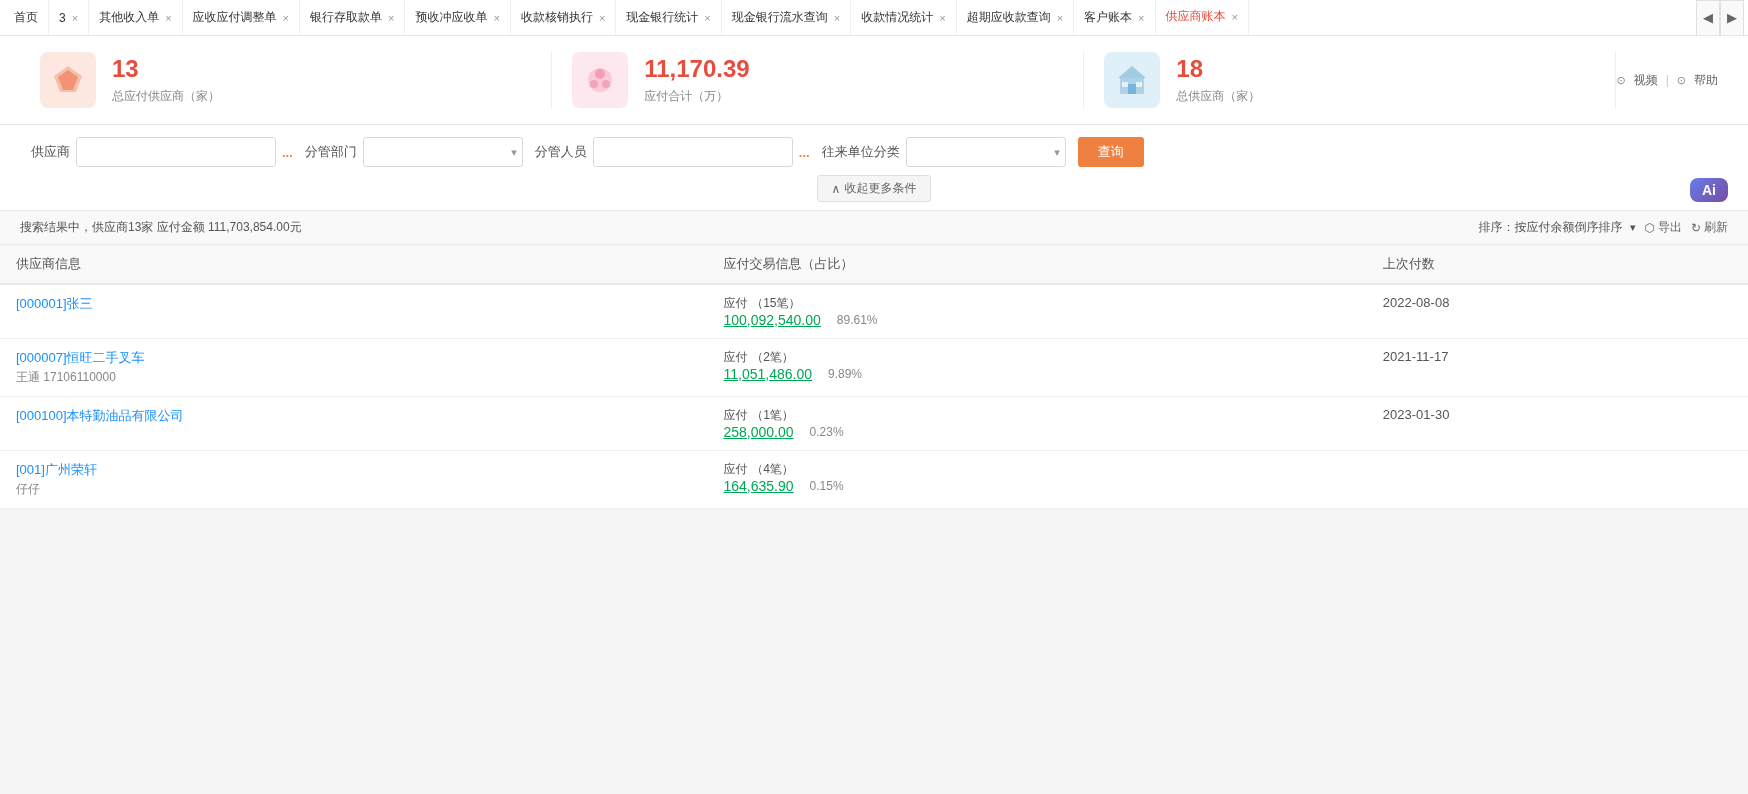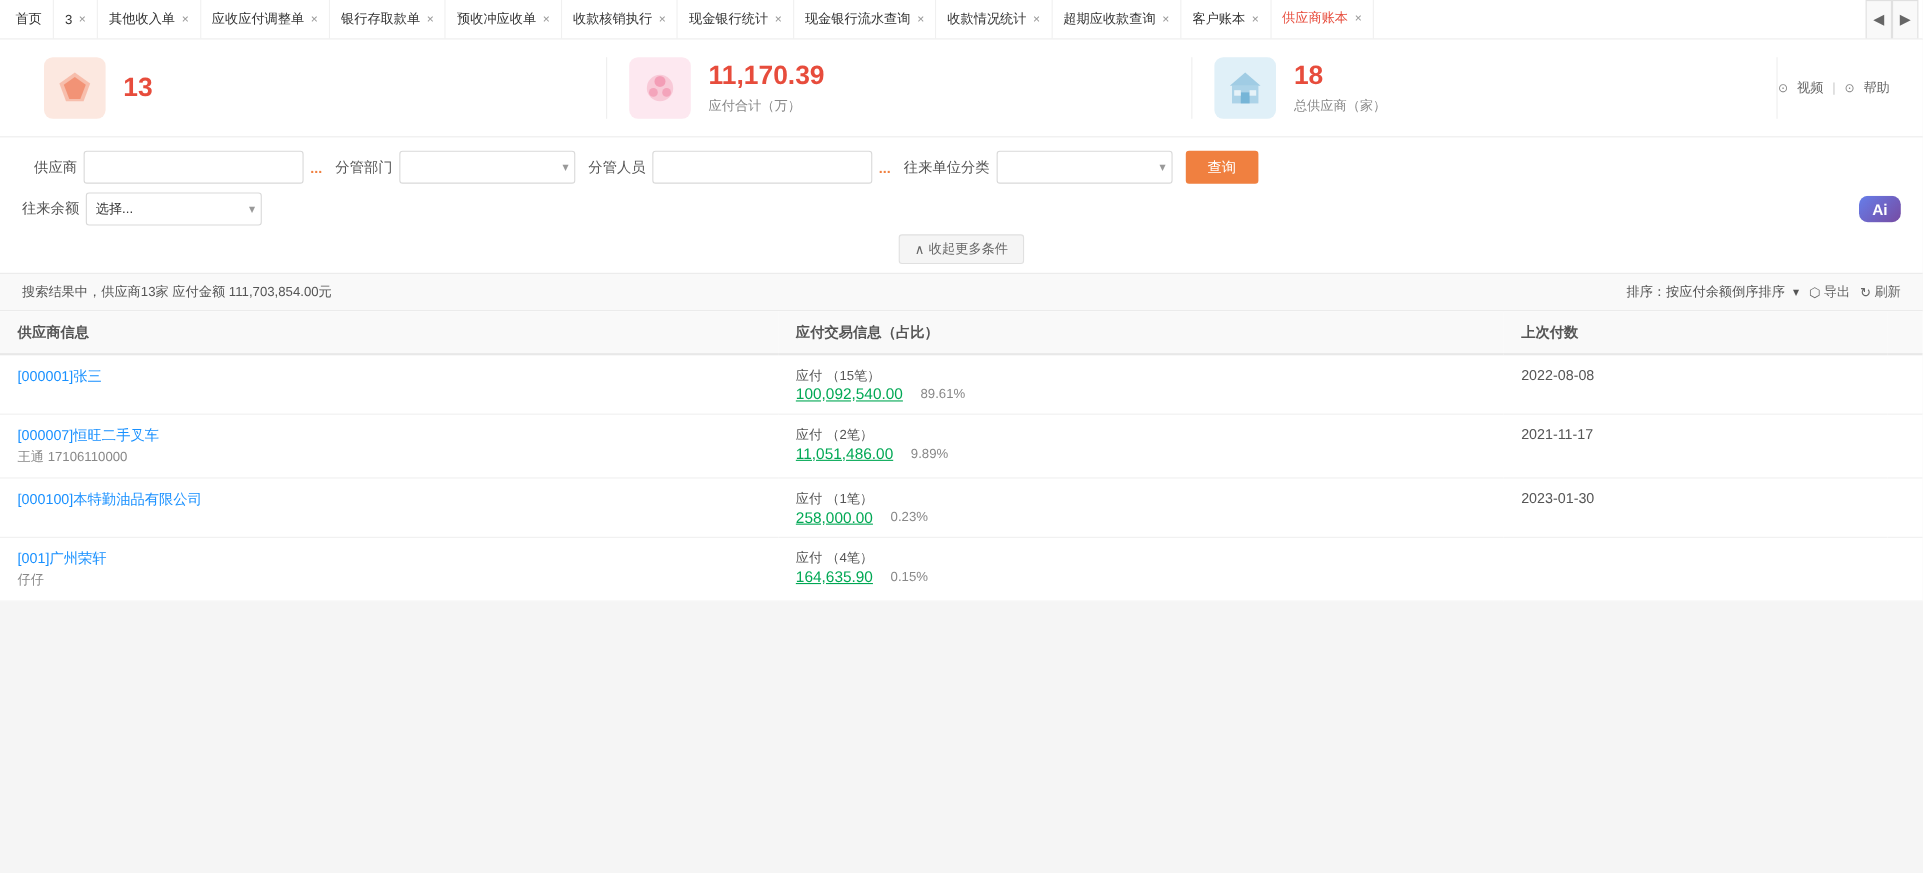--- a/index.html
+++ b/index.html
@@ -85,21 +85,21 @@
       font-size: 12px; color: #555;
     }
     .results-actions { display: flex; align-items: center; gap: 9px; }
     .action-link { color: #666; cursor: pointer; display: flex; align-items: center; gap: 3px; }
     .sort-label { color: #555; }
 
     
     .table-container { background: #fff; overflow-x: auto; }
     table { width: 100%; border-collapse: collapse; }
     thead tr { background: #f9f9f9; border-bottom: 2px solid #e8e8e8; }
-    thead th { padding: 10px 16px; text-align: left; font-size: 13px; color: #555; font-weight: 700; white-space: nowrap; }
+    thead th { padding: 10px 16px; text-align: left; font-size: 13px; color: #555; font-weight: 400; white-space: nowrap; }
     tbody tr { border-bottom: 1px solid #f0f0f0; }
     tbody tr.highlighted { background: #fff3ee; }
     tbody td { padding: 10px 16px; font-size: 13px; vertical-align: top; }
     .supplier-link { color: #1890ff; text-decoration: none; font-size: 13px; }
     .supplier-sub { color: #888; font-size: 12px; margin-top: 2px; }
     .amount-green { color: #00a854; font-size: 14px; font-weight: 500; text-decoration: underline; cursor: pointer; }
     .tx-label { color: #555; font-size: 12px; }
     .tx-count { color: #555; font-size: 12px; }
     .percent { color: #888; font-size: 12px; margin-left: 16px; }
     .last-pay { color: #555; font-size: 13px; }
@@ -176,20 +176,21 @@
 <div class="summary-bar">
   <div class="summary-card">
     <div class="summary-icon icon-diamond">
       <svg width="36" height="36" viewBox="0 0 36 36">
           <polygon points="18,4 32,14 26,30 10,30 4,14" fill="#f08060" opacity="0.4"></polygon>
           <polygon points="18,8 28,15 23,28 13,28 8,15" fill="#f08060" opacity="0.7"></polygon>
         </svg>
     </div>
     <div class="summary-content">
       <div class="summary-number">13</div>
+      <div class="summary-label">总应付供应商（家）</div>
     </div>
   </div>
   <div class="summary-card">
     <div class="summary-icon icon-grain">
       <svg width="36" height="36" viewBox="0 0 36 36">
           <circle cx="18" cy="18" r="12" fill="#f080a0" opacity="0.3"></circle>
           <circle cx="18" cy="12" r="5" fill="#f080a0" opacity="0.6"></circle>
           <circle cx="12" cy="22" r="4" fill="#f080a0" opacity="0.5"></circle>
           <circle cx="24" cy="22" r="4" fill="#f080a0" opacity="0.5"></circle>
         </svg>
@@ -247,30 +248,20 @@
     </div>
     <div class="filter-item">
       <span class="filter-label">往来单位分类</span>
       <div class="select-wrapper">
         <select class="filter-select">
           <option value=""></option>
         </select>
       </div>
     </div>
     <button class="query-btn">查询</button>
-  </div>
-  <div class="filter-row">
-    <div class="filter-item">
-      <span class="filter-label">往来余额</span>
-      <div class="select-wrapper">
-        <select class="filter-select">
-          <option value="">选择...</option>
-        </select>
-      </div>
-    </div>
   </div>
   <div class="collapse-btn">
     <span>∧</span>
     <span>收起更多条件</span>
   </div>
 </div>
 
 <div class="results-bar">
   <span>搜索结果中，供应商13家   应付金额 111,703,854.00元</span>
   <div class="results-actions">

